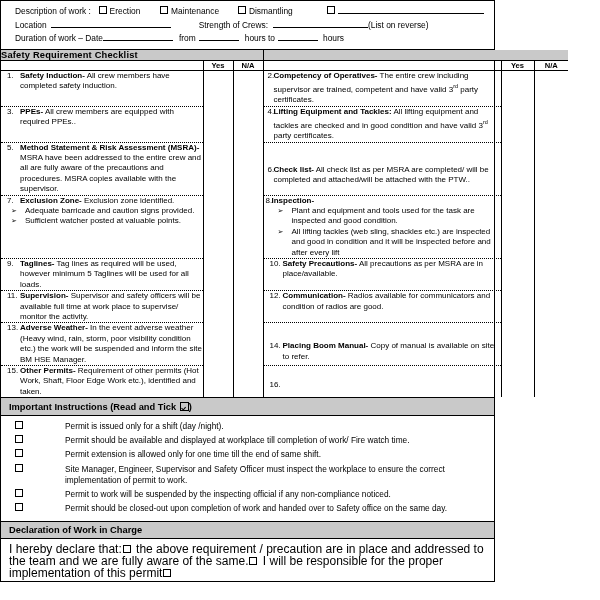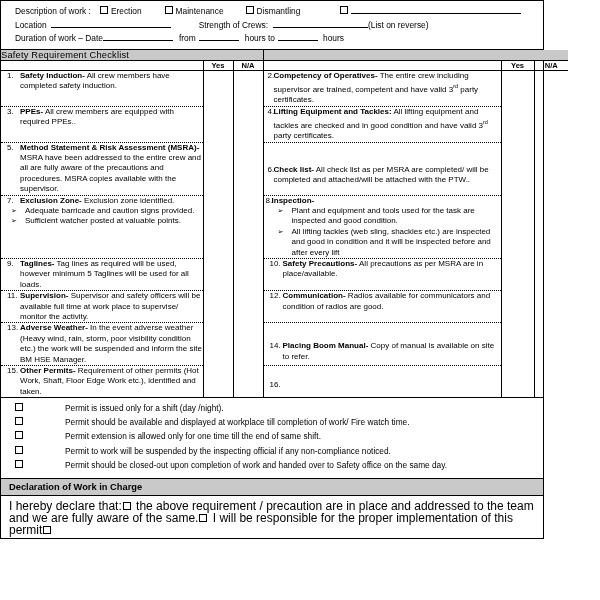--- a/index.html
+++ b/index.html
@@ -4,21 +4,21 @@
 <style>
   html,body{margin:0;padding:0;}
   body{
     width:600px;height:600px;
     background:#ffffff;
     font-family:"Liberation Sans", sans-serif;
     color:#000;
     overflow:hidden;
   }
   .page{
-    width:544px;height:600px;
+    width:495px;height:600px;
     position:relative;
     box-sizing:border-box;
     background:#fff;
   }
   
   .hdr{
     border:1.5px solid #000;
     border-bottom:none;
     box-sizing:border-box;
     padding:3px 10px 2px 14px;
@@ -52,21 +52,21 @@
     table-layout:fixed;
     font-size:8px;
   }
   table.chk td{
     vertical-align:top;
     padding:0;
   }
   .bandcell{
     background:#c9c9c9;
     border-bottom:1.2px solid #000;
-    font-weight:normal;
+    font-weight:bold;
     font-size:9.3px;
     padding:3px 0 3px 8px;
     letter-spacing:.2px;
   }
   .bandcell.empty{padding:0;}
   .vsep{border-left:1.4px solid #000;}
   .yn{
     width:30px;
     text-align:center;
     border-left:1.1px solid #000;
@@ -382,32 +382,37 @@
         </div>
       </td>
       <td class="yn"></td>
       <td class="yn"></td>
     </tr>
   </tbody>
       </table>
   </div>
 
   <div class="instr">
+    <div class="instr-band"><span>Important Instructions (Read and Tick </span><span class="tickmark"></span><span>)</span></div>
     <div class="instr-body">
       <div class="ins-row">
         <div class="ins-bx"><span class="cbx-in"></span></div>
         <div class="ins-tx">Permit is issued only for a shift (day /night).</div>
       </div>
       <div class="ins-row">
         <div class="ins-bx"><span class="cbx-in"></span></div>
         <div class="ins-tx">Permit should be available and displayed at workplace till completion of work/ Fire watch time.</div>
       </div>
       <div class="ins-row">
         <div class="ins-bx"><span class="cbx-in"></span></div>
         <div class="ins-tx">Permit extension is allowed only for one time till the end of same shift.</div>
+      </div>
+      <div class="ins-row">
+        <div class="ins-bx"><span class="cbx-in"></span></div>
+        <div class="ins-tx">Site Manager, Engineer, Supervisor and Safety Officer must inspect the workplace to ensure the correct implementation of permit to work.</div>
       </div>
       <div class="ins-row">
         <div class="ins-bx"><span class="cbx-in"></span></div>
         <div class="ins-tx">Permit to work will be suspended by the inspecting official if any non-compliance noticed.</div>
       </div>
       <div class="ins-row">
         <div class="ins-bx"><span class="cbx-in"></span></div>
         <div class="ins-tx">Permit should be closed-out upon completion of work and handed over to Safety office on the same day.</div>
       </div>
     </div>

